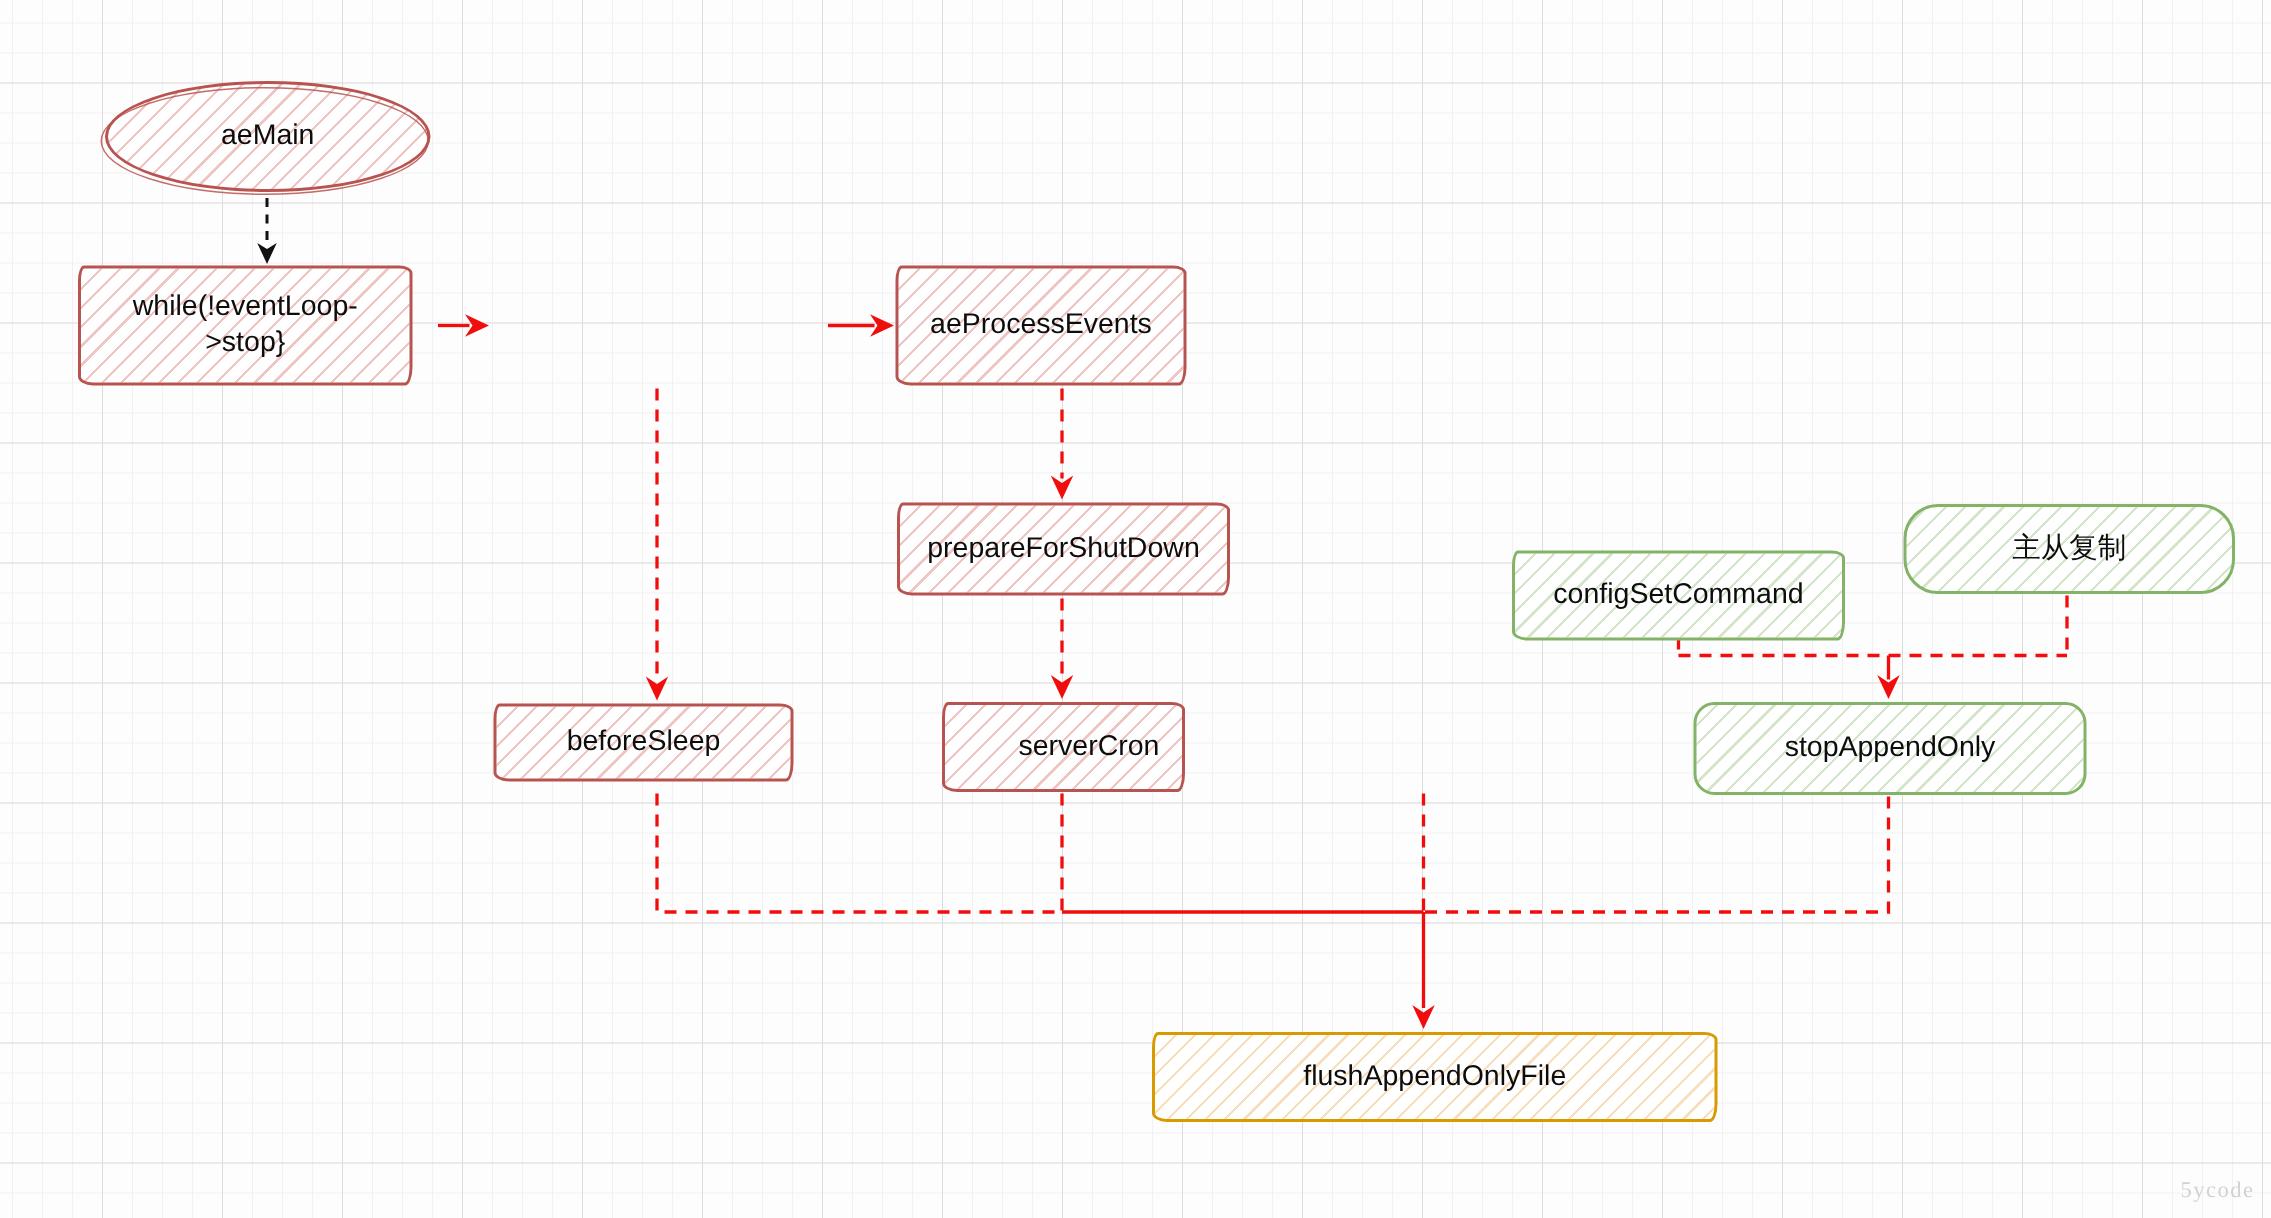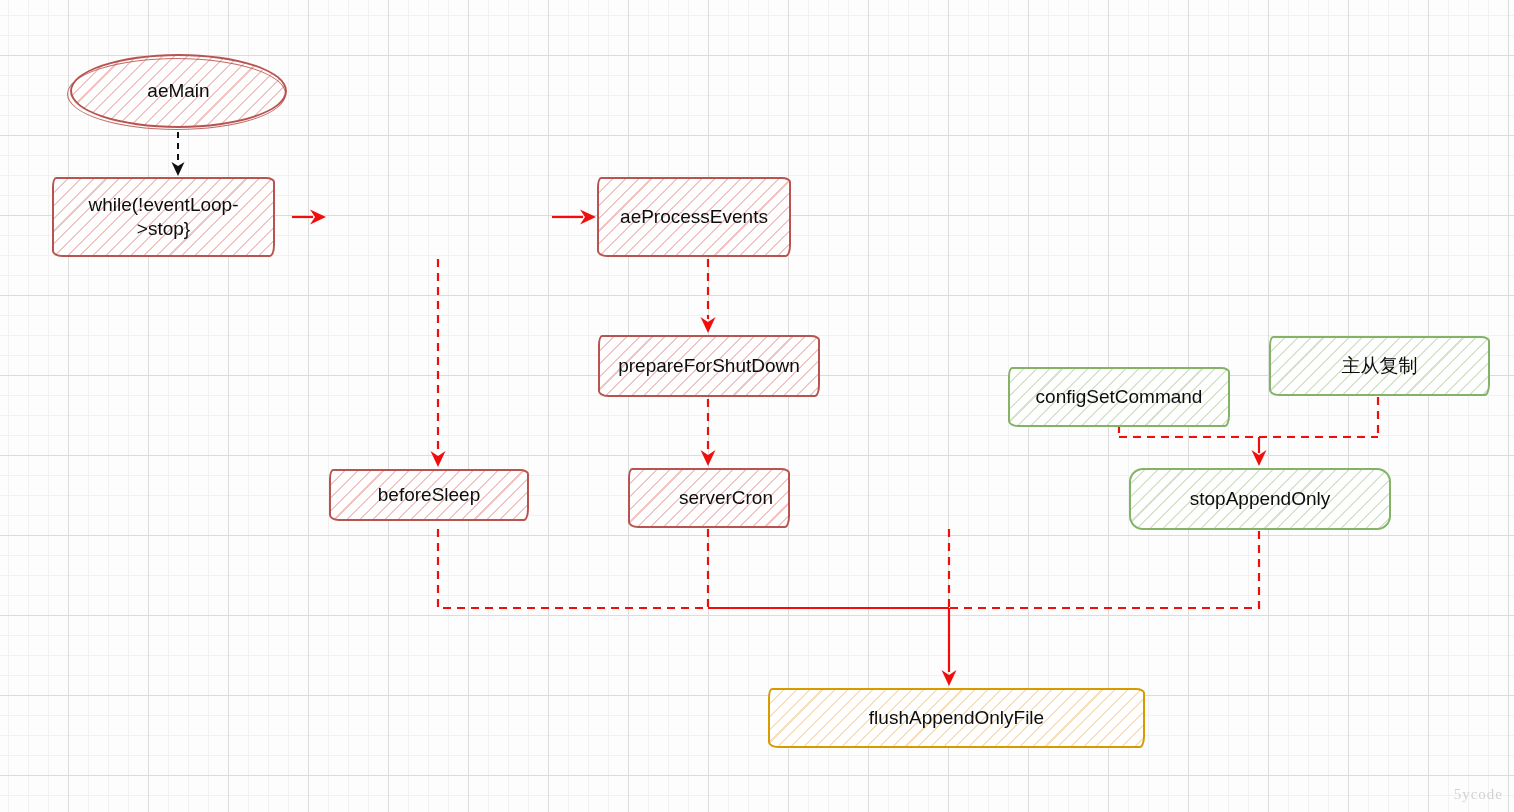--- a/index.html
+++ b/index.html
@@ -60,21 +60,21 @@
   #node-aemain             { left:70px;  top:54px;  width:217px; height:74px; }
   #node-while              { left:52px;  top:177px; width:223px; height:80px; }
   #node-beforesleep-call   { left:327px; top:177px; width:223px; height:80px; }
   #node-aeprocessevents    { left:597px; top:177px; width:194px; height:80px; }
   #node-processtimeevents  { left:598px; top:335px; width:222px; height:62px; }
   #node-beforesleep        { left:329px; top:469px; width:200px; height:52px; }
   #node-servercron         { left:628px; top:468px; width:162px; height:60px;padding-left:34px; }
   #node-prepareforshutdown { left:819px; top:468px; width:260px; height:60px; }
   #node-stopappendonly     { left:1129px;top:468px; width:262px; height:62px;border-radius:14px; }
   #node-configsetcommand   { left:1008px;top:336px; width:222px; height:60px;margin-top:31px; }
-  #node-replication        { left:1269px;top:336px; width:221px; height:60px; }
+  #node-replication        { left:1269px;top:336px; width:221px; height:60px;border-radius:23px; }
   #node-flushappendonlyfile{ left:768px; top:688px; width:377px; height:60px; }
 
   .watermark {
     position:absolute; right:11px; bottom:9px; z-index:3;
     font-family:Liberation Serif, serif;
     font-size:15px; color:#d2d2d2; letter-spacing:1px;
   }
 </style>
 </head>
 <body>

